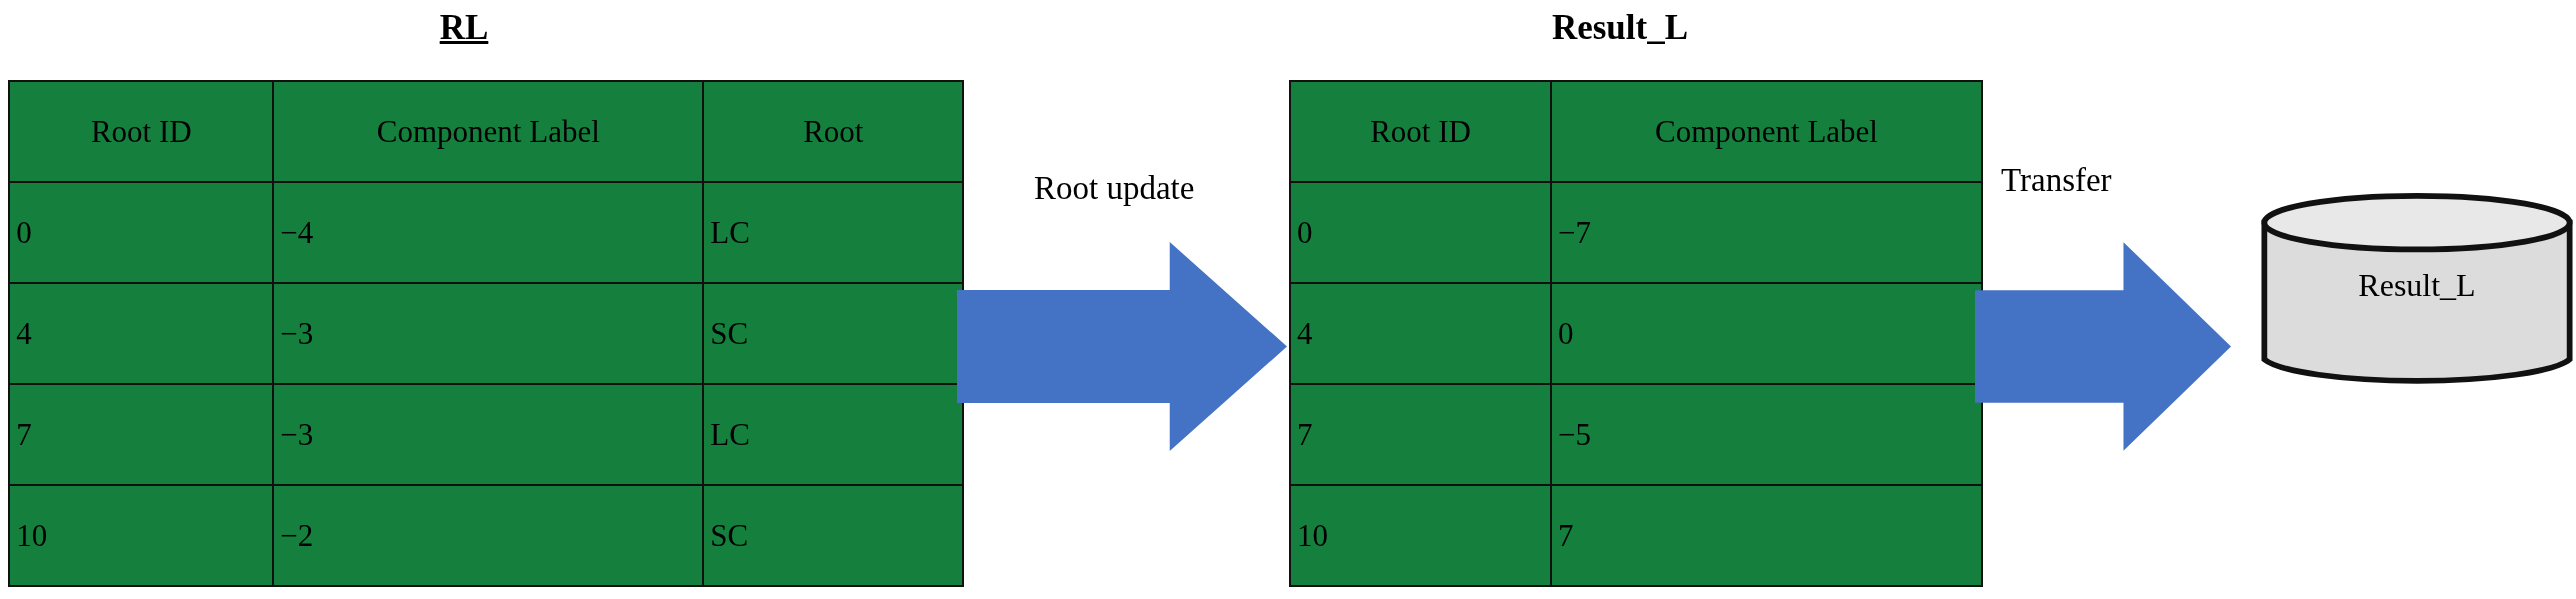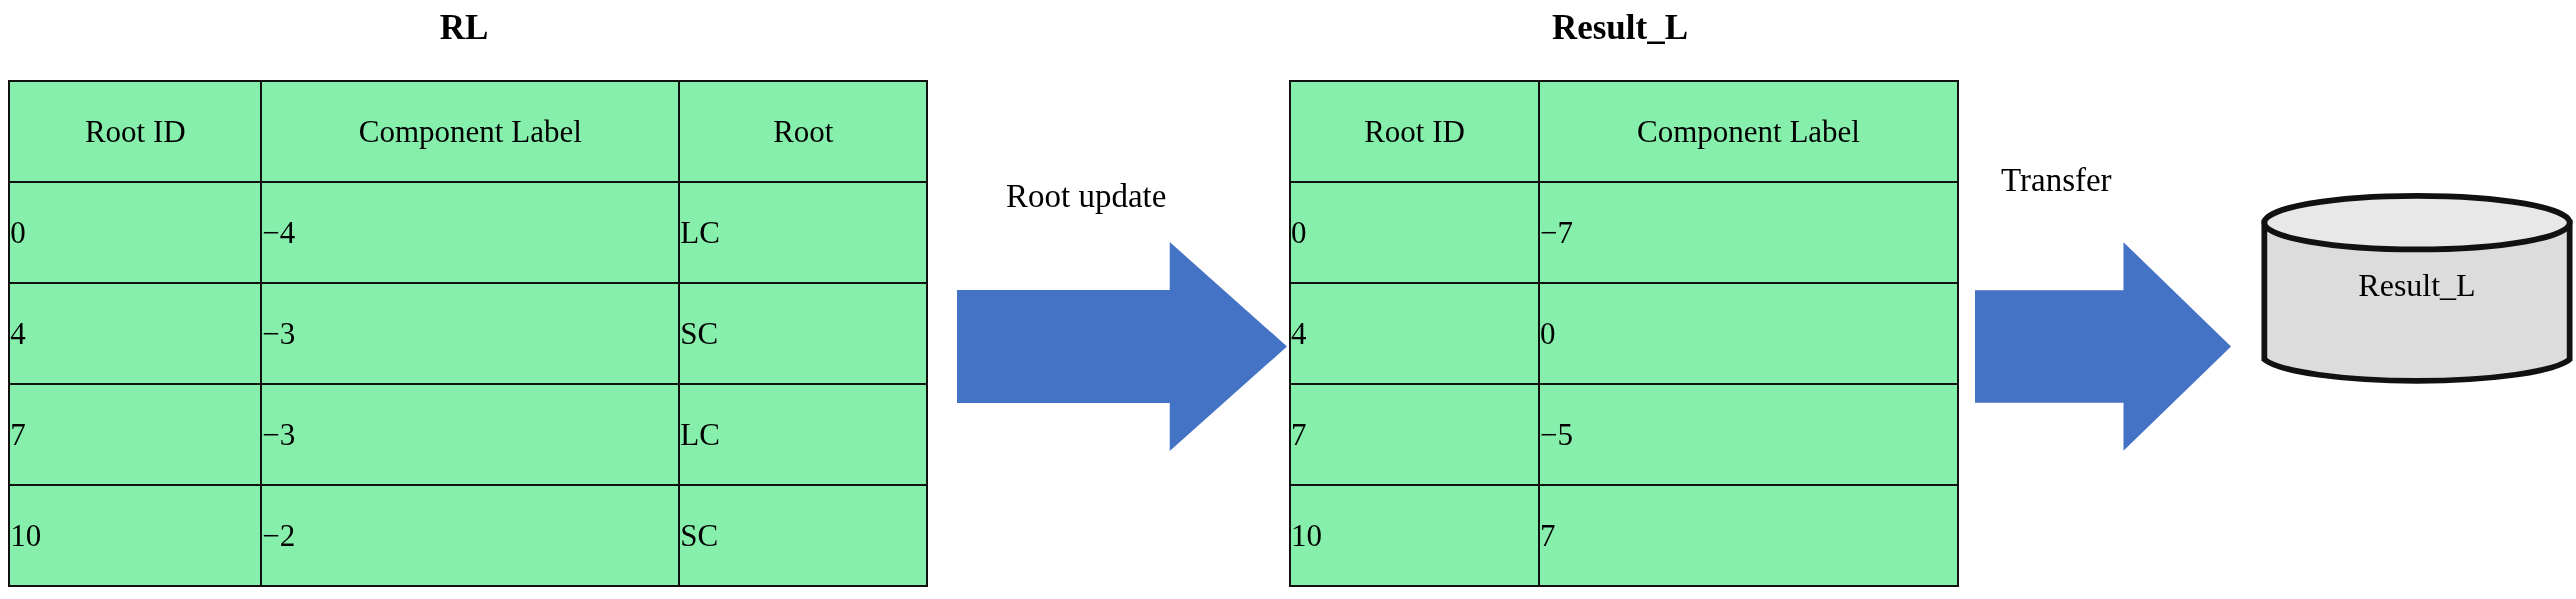--- a/index.html
+++ b/index.html
@@ -21,39 +21,39 @@
 
   
   .table-title {
     position: absolute;
     font-weight: bold;
     font-size: 35px;
     line-height: 1;
     text-align: center;
     white-space: nowrap;
   }
-  #title-rl   { left: 336px;  top: 10.2px; width: 256px; }
+  #title-rl   { left: 336px;  top: 10.2px; width: 256px; text-decoration: underline; }
   #title-resl { left: 1492px; top: 10.2px; width: 256px; }
 
   
   .data-table {
     position: absolute;
     border-collapse: collapse;
     table-layout: fixed;
     background: #ffffff;
   }
   .data-table td,
   .data-table th {
     border: 2.6px solid #111111;
     vertical-align: middle;
     font-weight: normal;
     font-size: 31px;
     line-height: 1;
-    padding: 0;
-    background: #86efac;
+    padding: 6px;
+    background: #15803d;
   }
 
   #table-rl    { left: 8.3px;   top: 80px; width: 912px; }
   #table-resl  { left: 1289px; top: 80px; width: 664px; }
 
   #table-rl   tr { height: 101px; }
   #table-resl tr { height: 101px; }
 
   .col-rootid-l { width: 250px; }
   .col-label-l  { width: 416px; }
@@ -62,21 +62,21 @@
   .col-rootid-r { width: 247px; }
   .col-label-r  { width: 417px; }
 
   
   .flow-label {
     position: absolute;
     font-size: 33px;
     line-height: 1;
     white-space: nowrap;
   }
-  #label-root-update { left: 1006px; top: 172px; margin-top: 8px; }
+  #label-root-update { left: 1034px; top: 172px; }
   #label-transfer    { left: 2001px; top: 164px; }
 
   
   .flow-arrow {
     position: absolute;
     display: block;
   }
   #arrow-root-update { left: 957px; top: 242px; width: 330px; height: 209px; }
   #arrow-transfer    { left: 1975px; top: 242px; width: 256px; height: 209px; }
 

